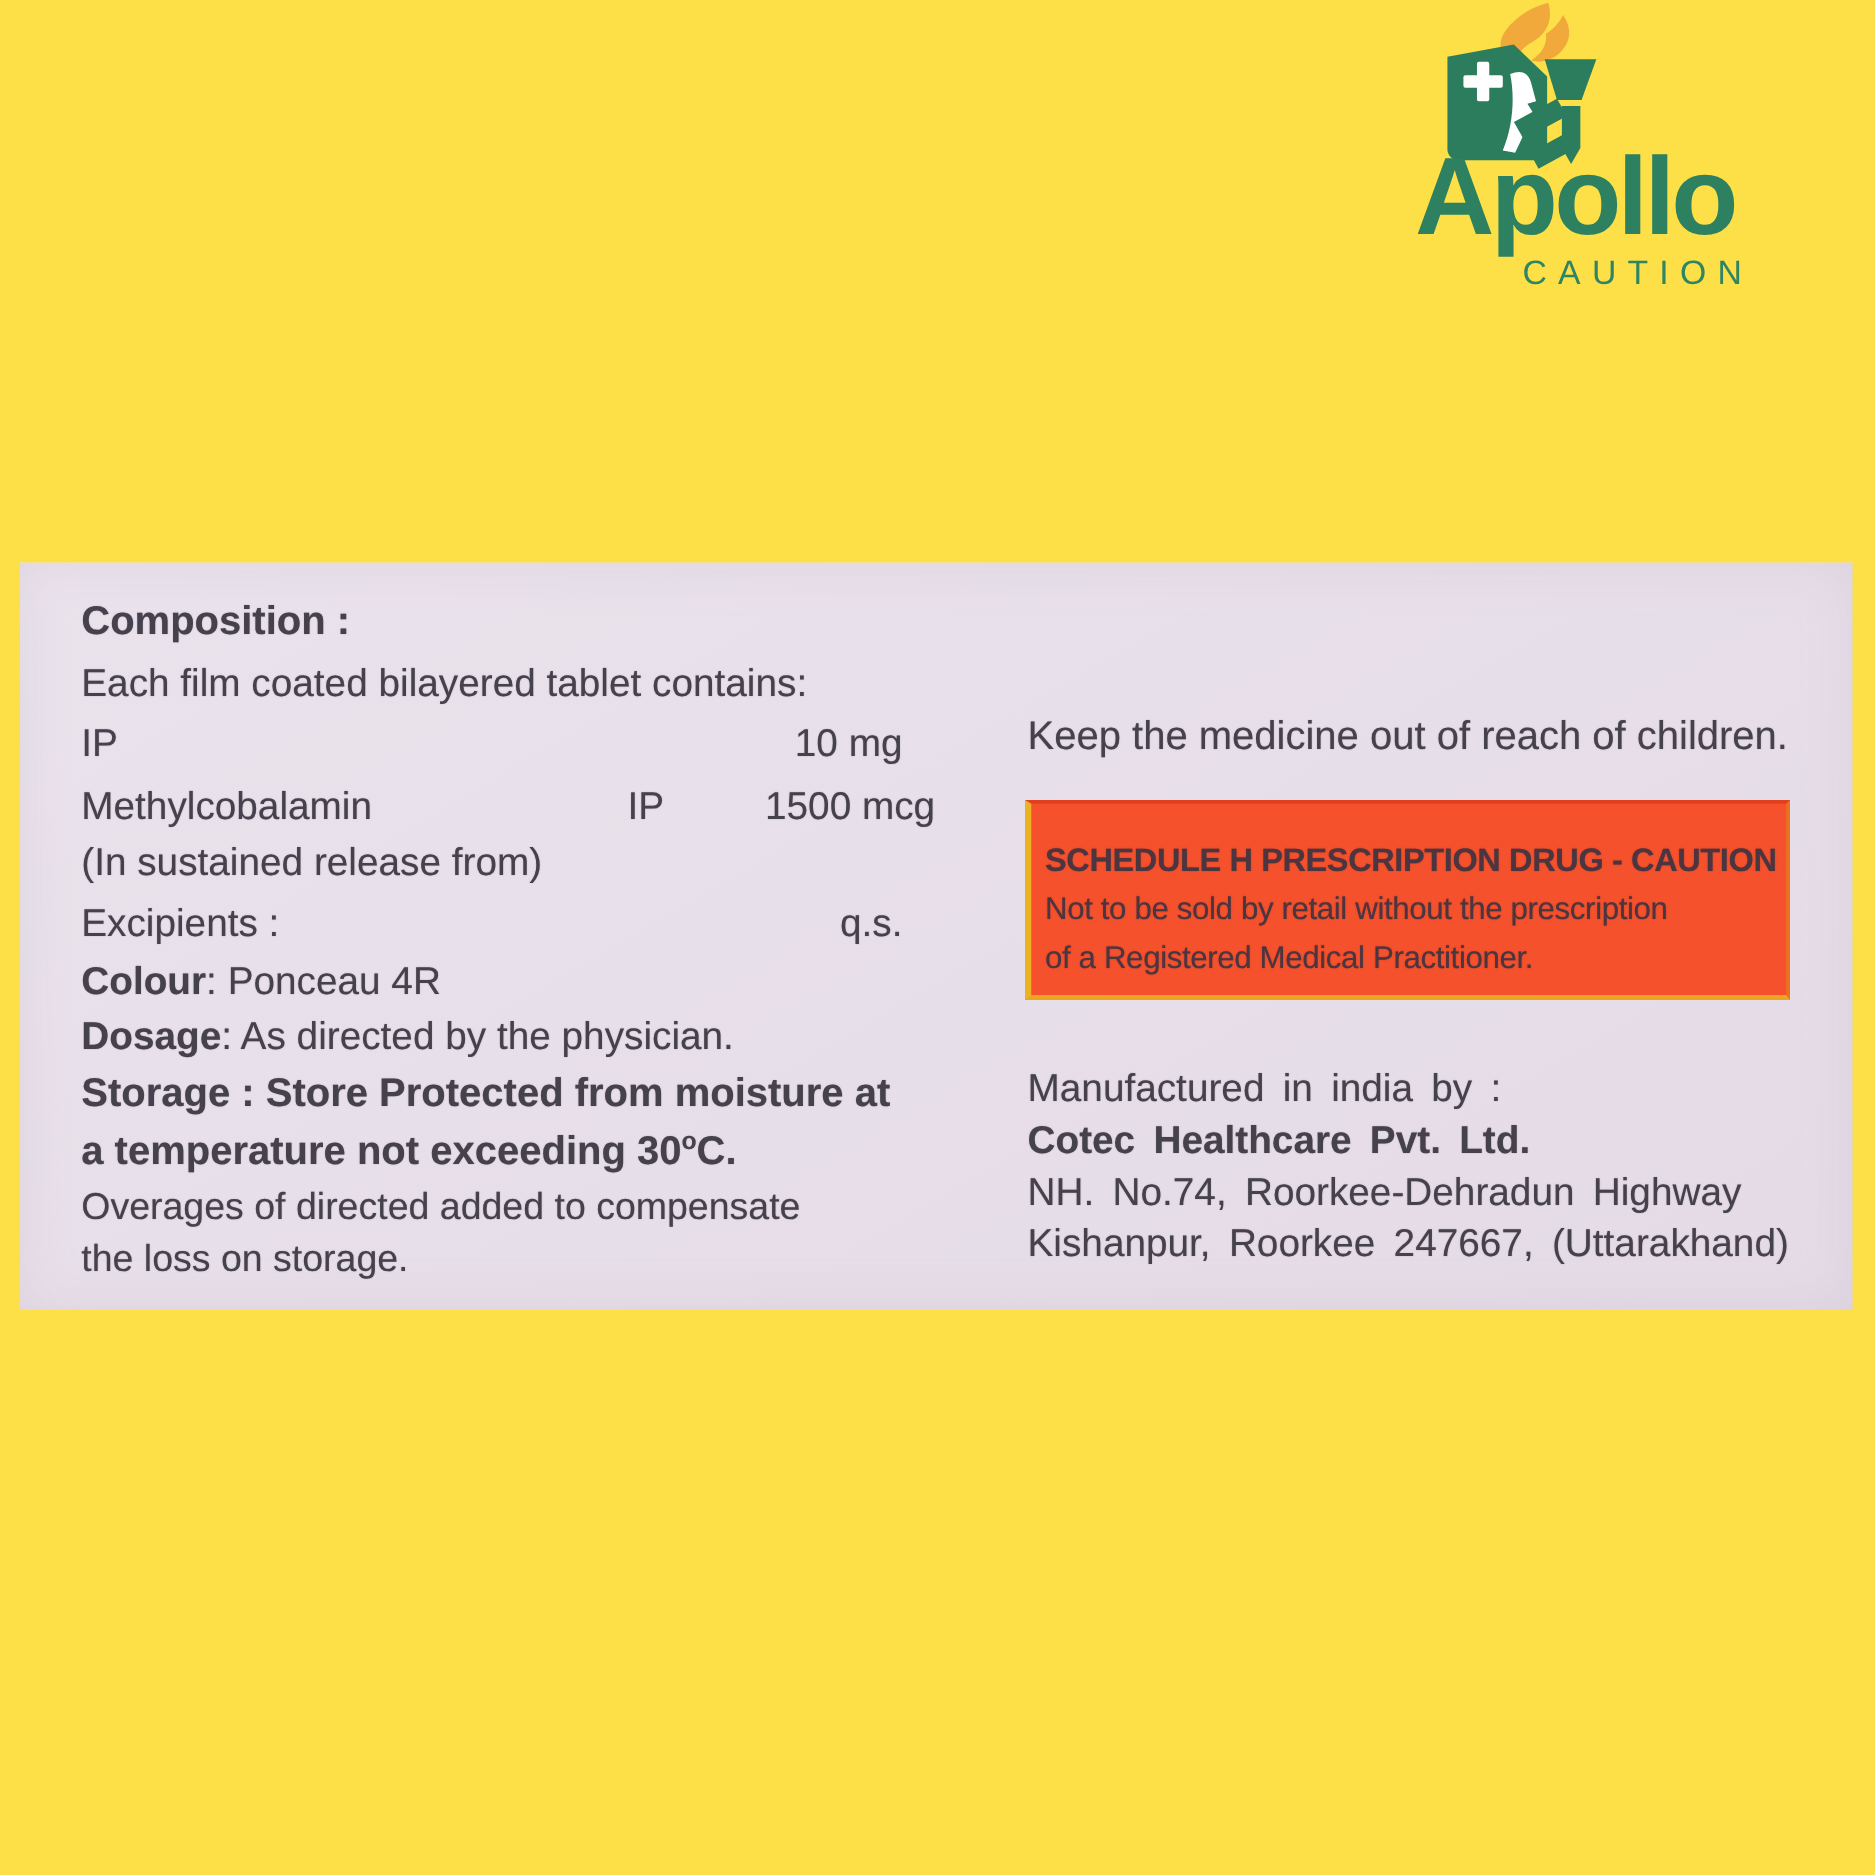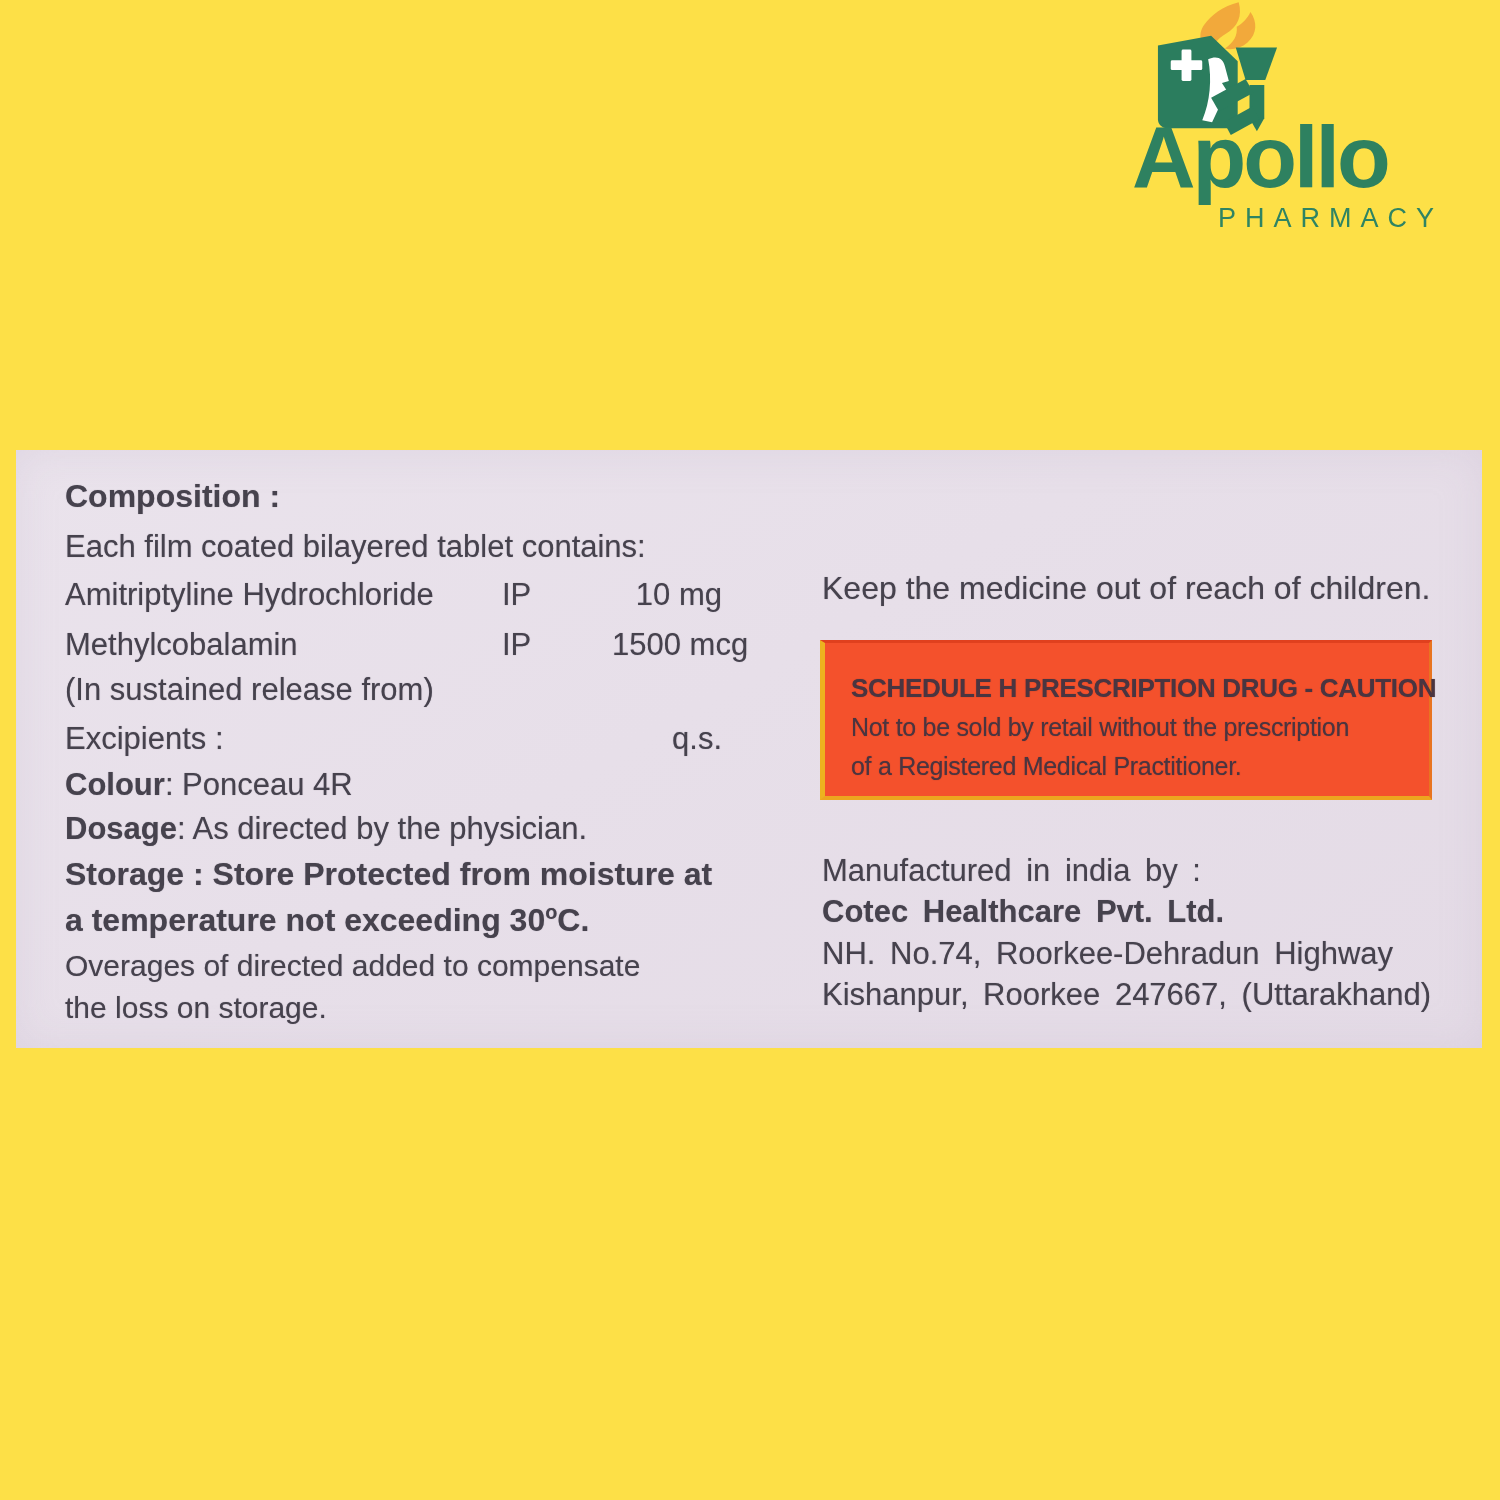--- a/index.html
+++ b/index.html
@@ -34,21 +34,21 @@
   .crow .ip{flex:0 0 110px;white-space:nowrap;}
   .crow .amt{flex:1;text-align:right;white-space:nowrap;}
   sup.deg{font-size:0.62em;vertical-align:super;line-height:0;}
   
   .keep{left:806px;top:120px;font-size:32px;}
   .caution{
     position:absolute;left:804px;top:190px;width:612px;height:160px;box-sizing:border-box;
     background:#f4512c;
     border-top:3px solid #e0401e;border-right:3px solid #e8училa;
     border-right:3px solid #e87420;border-bottom:4px solid #eda51f;border-left:5px solid #edb21f;
-    padding:26px 16px 0 26px;
+    padding:26px 16px 0 11px;
   }
   .caution div{white-space:nowrap;color:#4a3540;font-size:25px;letter-spacing:-0.3px;line-height:39px;
     text-shadow:0 0 1px rgba(70,40,50,0.55);}
   .mfg .ln{left:806px;word-spacing:6px;}
 </style>
 </head>
 <body>
 
 <div class="stage">
 
@@ -66,32 +66,31 @@
       <path fill="#ffffff" d="M55 58c9-4 15-1 17 7l4 15-7 2 5 8-15 32-10-2c8-19 10-42 6-62z"></path>
 
       <path fill="#2b7d5e" d="M83 46h42l-12 33H93L83 46z"></path>
 
       <path fill="#2b7d5e" d="M97 84h15v34l-7.5 13-7.5-13V84z"></path>
 
       <path fill="#2b7d5e" d="M58 97l35-19 8 14-35 19-8-14z"></path>
       <path fill="#2b7d5e" d="M71 122l29-16 7 13-29 16-7-13z"></path>
     </svg>
     <div class="logo-word">Apollo</div>
-    <div class="logo-sub">PHARMACY</div>
+    <div class="logo-sub">CAUTION</div>
   </div>
 
   <div class="panel">
 
     <div class="left">
       <div class="ln b" style="top:28px;font-size:32px;">Composition :</div>
 
       <div class="ln" style="top:79px;">Each film coated bilayered tablet contains:</div>
 
       <div class="crow" style="top:127px;">
-        <span class="nm">Amitriptyline Hydrochloride</span>
         <span class="ip">IP</span>
         <span class="amt">10 mg</span>
       </div>
 
       <div class="crow" style="top:177px;">
         <span class="nm">Methylcobalamin</span>
         <span class="ip">IP</span>
         <span class="amt">1500 mcg</span>
       </div>
 

